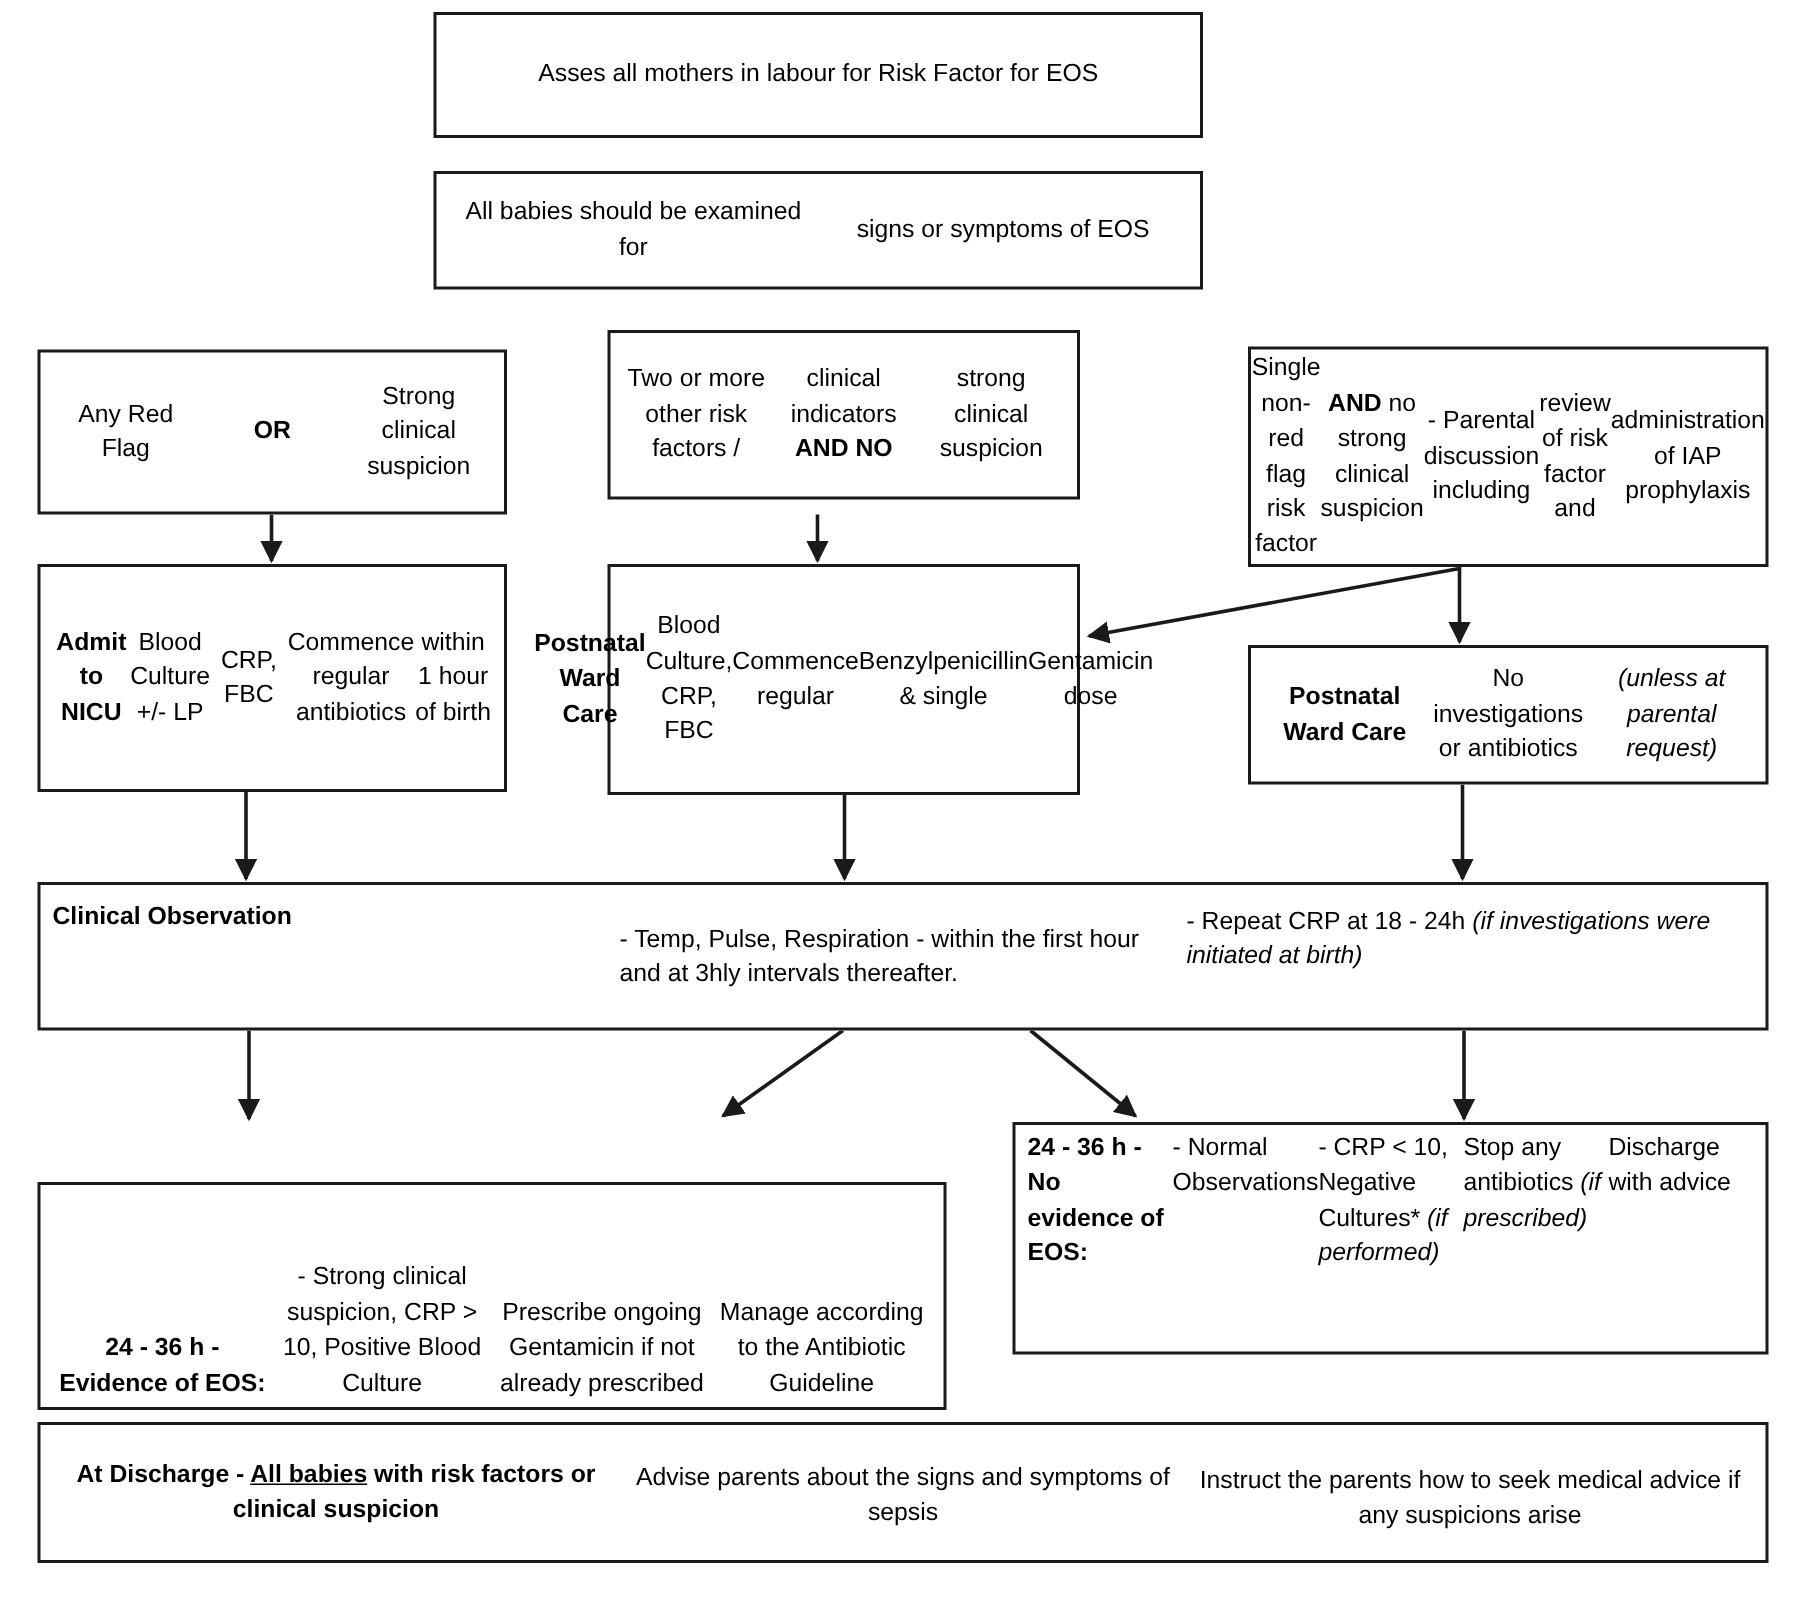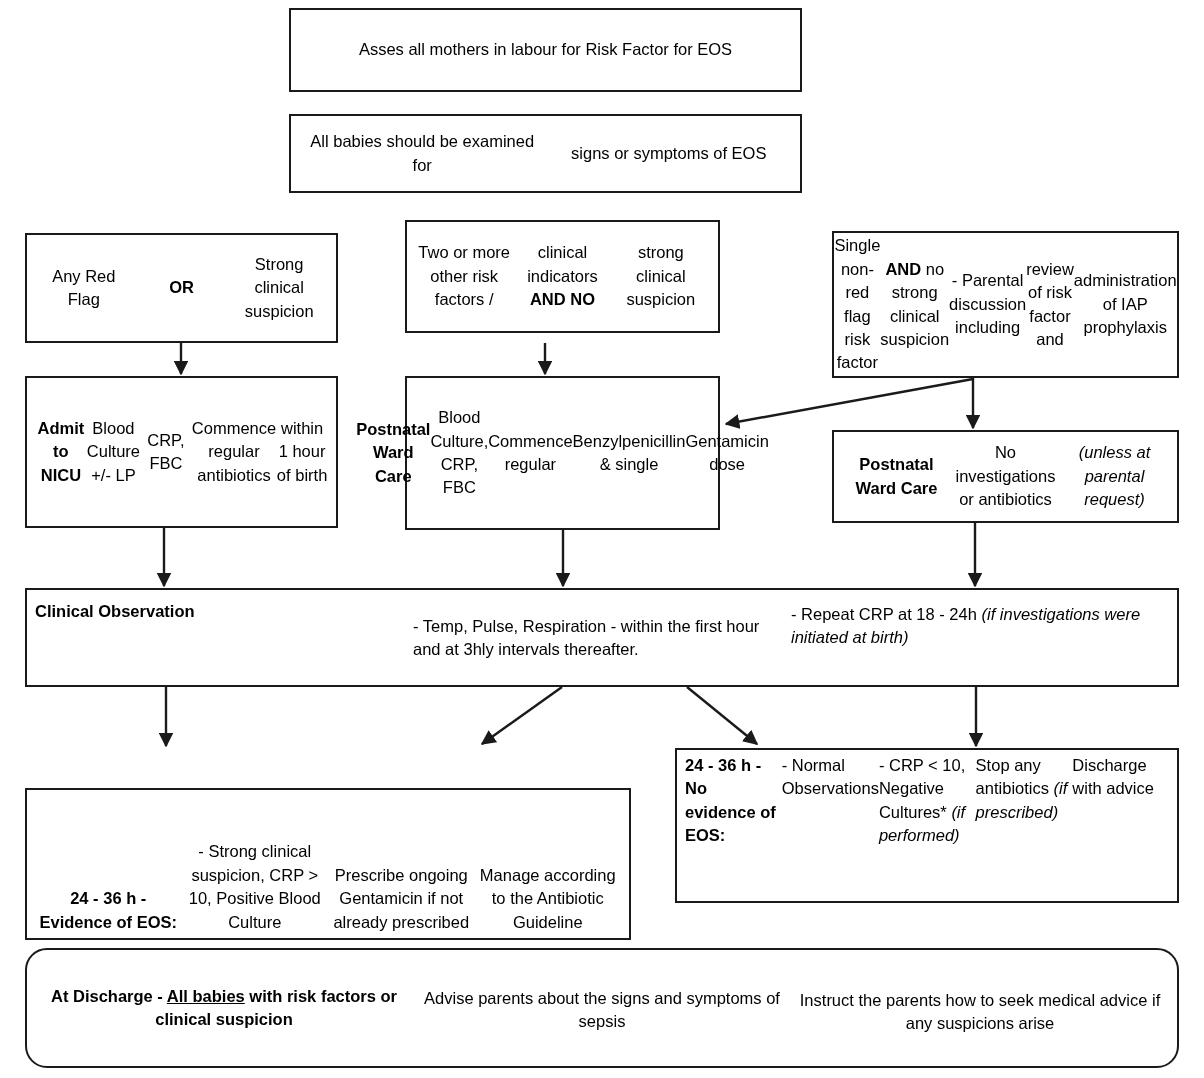--- a/index.html
+++ b/index.html
@@ -151,19 +151,19 @@
   </div>
 
   <div class="node left-align" style="left:675px; top:748px; width:504px; height:155px; justify-content:center;">
     <span class="ln ctr b">24 - 36 h - No evidence of EOS:</span>
     <span class="ln">- Normal Observations</span>
     <span class="ln"><span>- CRP &lt; 10, Negative Cultures* </span><span class="i">(if performed)</span></span>
     <span class="ln ctr"><span>Stop any antibiotics </span><span class="i">(if prescribed)</span></span>
     <span class="ln ctr">Discharge with advice</span>
   </div>
 
-  <div class="node" style="left:25px; top:948px; width:1154px; height:120px;border-radius:22px;">
+  <div class="node" style="left:25px; top:948px; width:1154px; height:94px;">
     <span class="ln"><span class="b">At Discharge - </span><span class="b u">All babies</span><span class="b"> with risk factors or clinical suspicion</span></span>
     <span class="ln" style="margin-top:4px;">Advise parents about the signs and symptoms of sepsis</span>
     <span class="ln" style="margin-top:8px;">Instruct the parents how to seek medical advice if any suspicions arise</span>
   </div>
 
 </div>
 
 </body></html>

